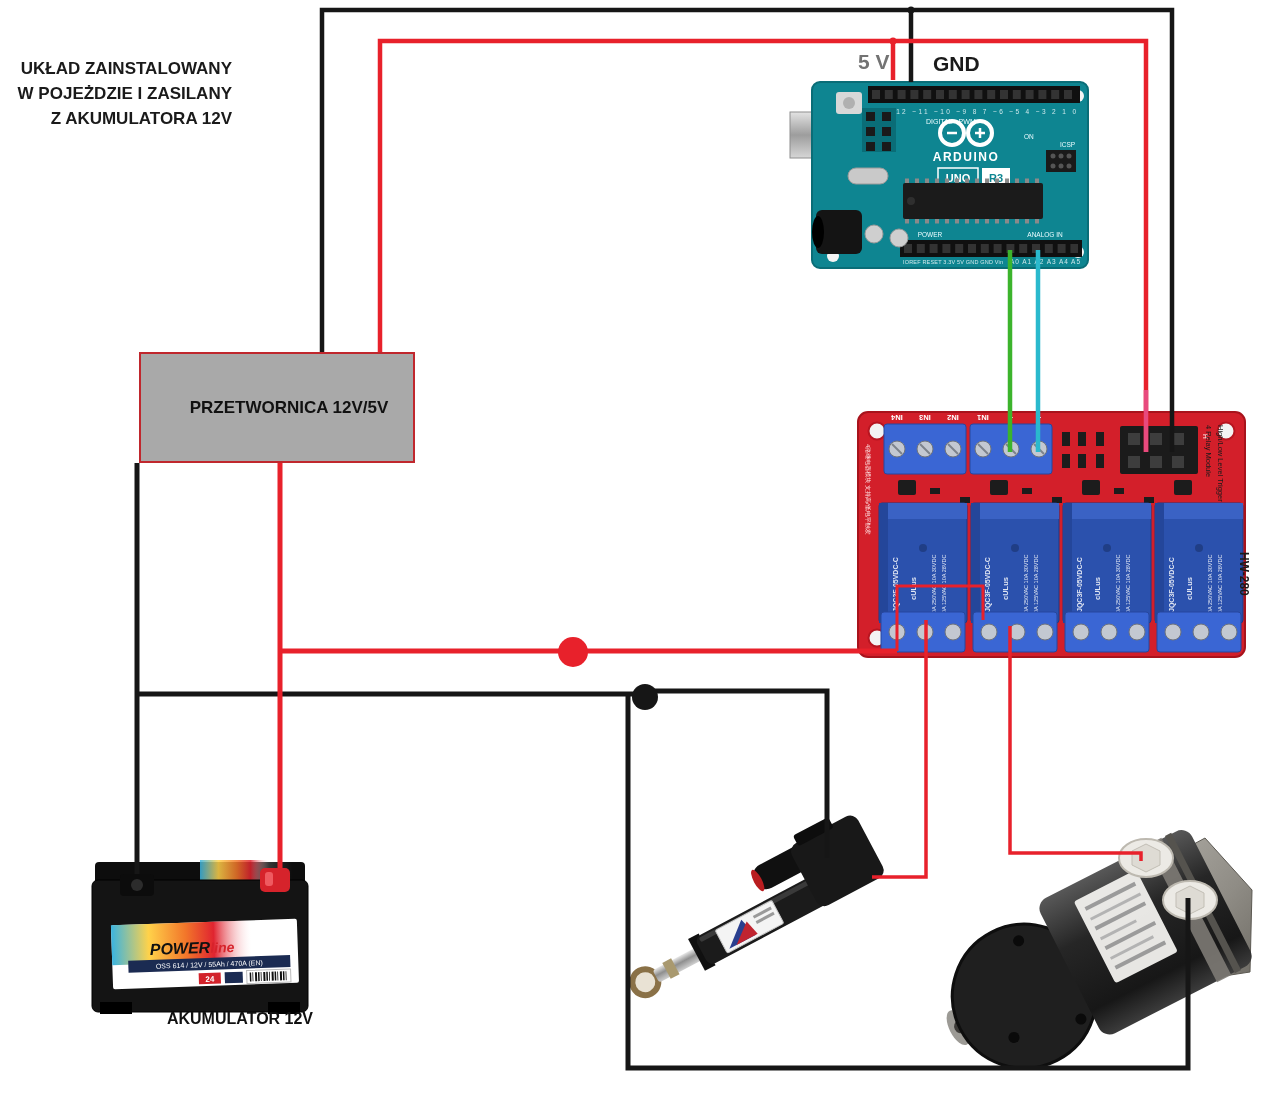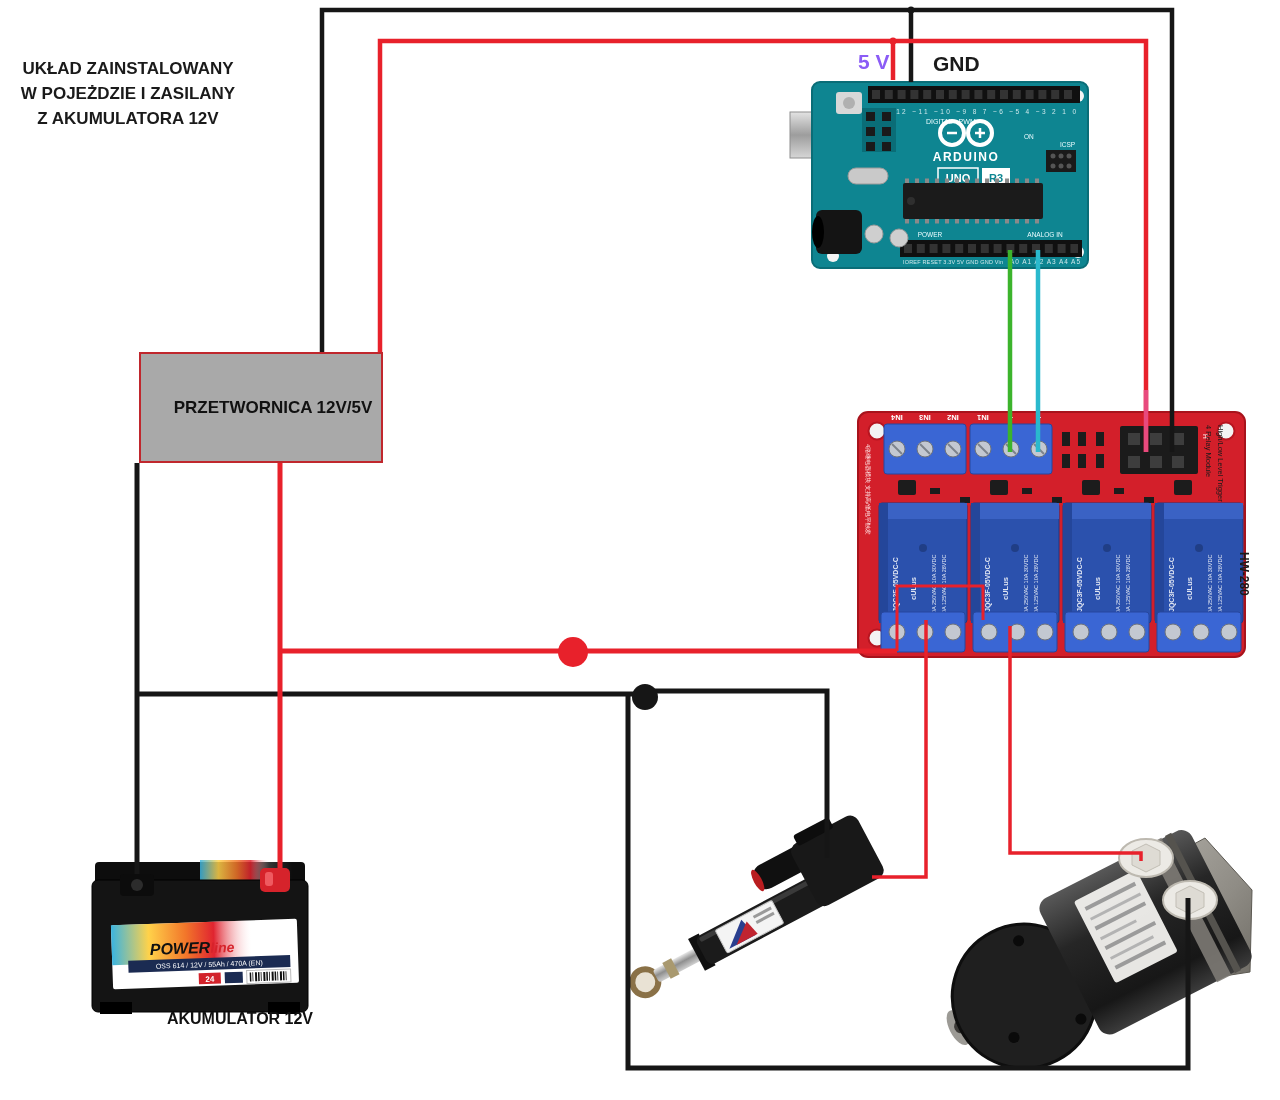--- a/index.html
+++ b/index.html
@@ -1,24 +1,24 @@
 <!DOCTYPE html>
 <html><head>
 <meta charset="utf-8">
 <style>
   html,body{margin:0;padding:0;background:#ffffff;}
   body{font-family:"Liberation Sans", sans-serif;}
   #canvas{position:relative;width:1280px;height:1100px;background:#ffffff;overflow:hidden;}
   .abs{position:absolute;}
   #wiring-svg{position:absolute;left:0;top:0;}
-  .annotation{left:16px;top:56px;width:224px;text-align:center;
+  .annotation{left:8px;top:56px;width:224px;text-align:right;
     font-size:17px;font-weight:bold;color:#1a1a1a;line-height:25px;}
-  .lbl-5v{left:858px;top:50px;font-size:21px;font-weight:bold;color:#8b5cf6;}
+  .lbl-5v{left:858px;top:50px;font-size:21px;font-weight:bold;color:#737373;}
   .lbl-gnd{left:933px;top:52px;font-size:21px;font-weight:bold;color:#1a1a1a;}
-  .converter-box{left:139px;top:352px;width:244px;height:111px;background:#a9a9a9;
+  .converter-box{left:139px;top:352px;width:276px;height:111px;background:#a9a9a9;
     border:2px solid #c0272d;box-sizing:border-box;display:flex;align-items:center;justify-content:center;padding-left:24px;}
   .converter-box span{font-size:17px;font-weight:bold;color:#111;}
   .battery-caption{left:140px;top:1010px;width:200px;text-align:center;
     font-size:16px;font-weight:bold;color:#111;}
   text{font-family:"Liberation Sans", sans-serif;}
 </style>
 </head>
 <body>
 
 <div id="canvas">

